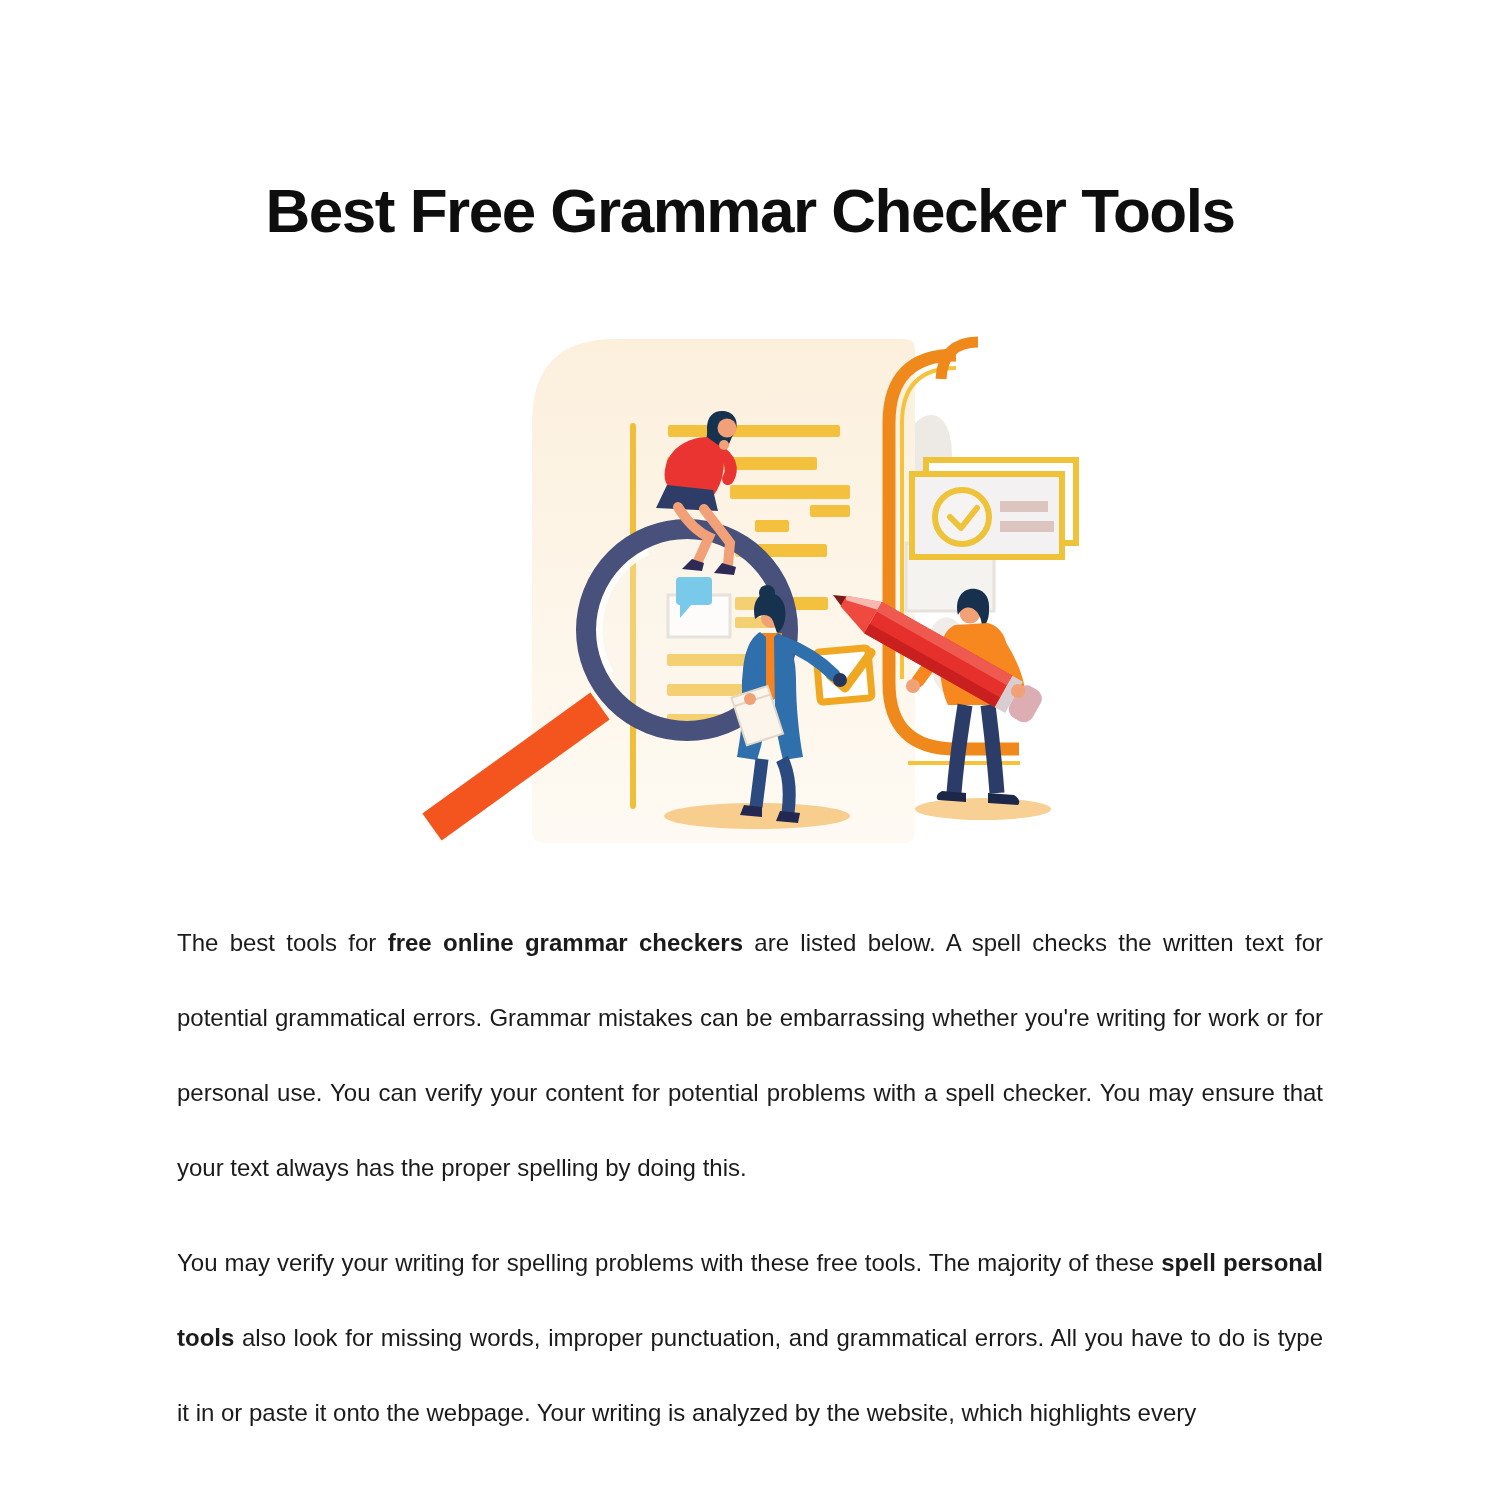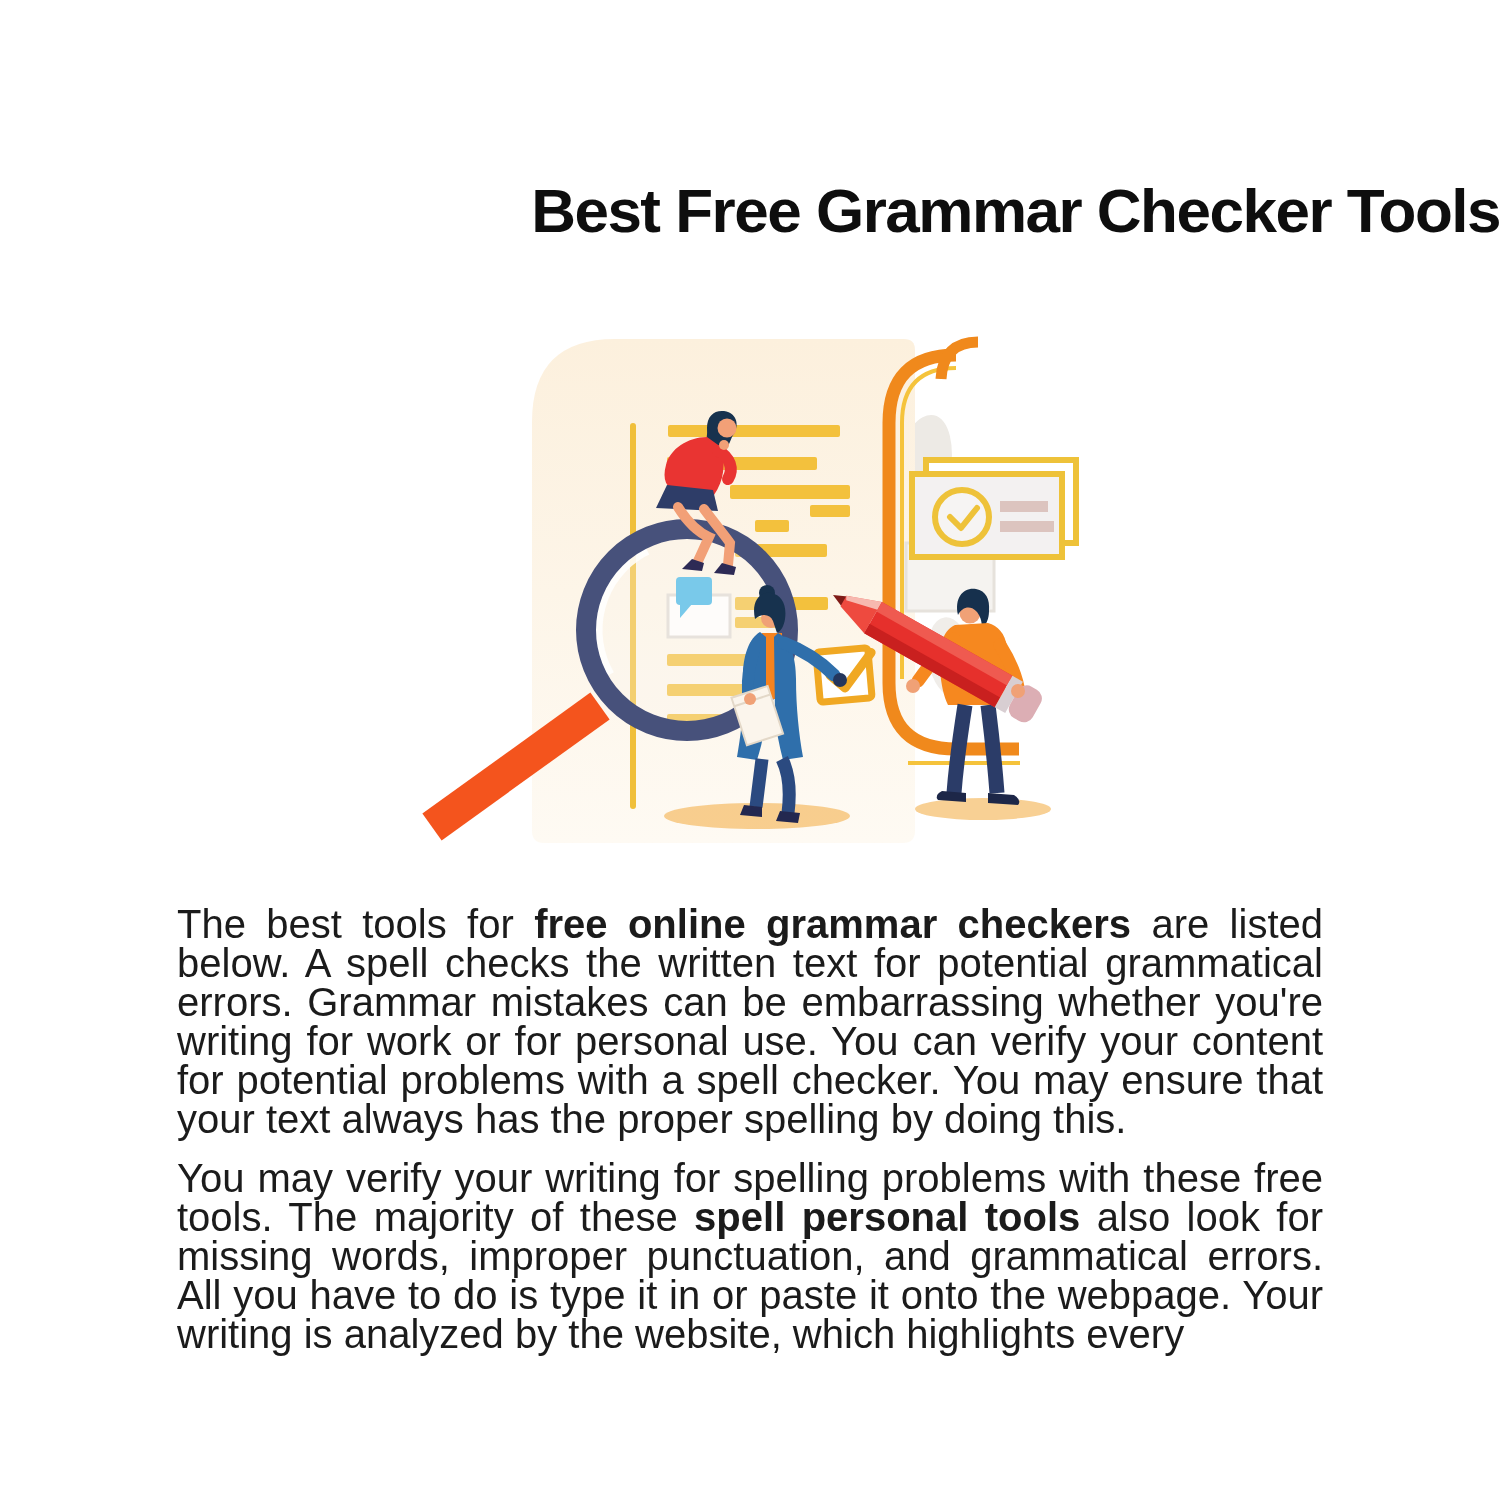--- a/index.html
+++ b/index.html
@@ -13,37 +13,37 @@
     height: 1500px;
     margin: 0 auto;
     background: #ffffff;
     overflow: hidden;
     font-family: "Liberation Sans", sans-serif;
     color: #1b1b1b;
   }
   .doc-title {
     margin: 0;
     padding-top: 176px;
-    text-align: right;
+    text-align: center;
     font-size: 62px;
     line-height: 1.12;
     font-weight: 700;
     letter-spacing: -1.5px;
     color: #0e0e0e;
   }
   .illo-wrap {
     width: 680px;
     margin: 82px auto 0 auto;
   }
   .illo-wrap svg { display: block; }
   .content {
     width: 1146px;
     margin: 48px auto 0 auto;
-    font-size: 40px;
-    line-height: 39px;
+    font-size: 24px;
+    line-height: 75px;
     text-align: justify;
   }
   .content p { margin: 0; }
   .content p + p { margin-top: 20px; }
   .content .bold-seg { font-weight: 700; }
 </style>
 </head>
 <body>
 
 <div class="page">

